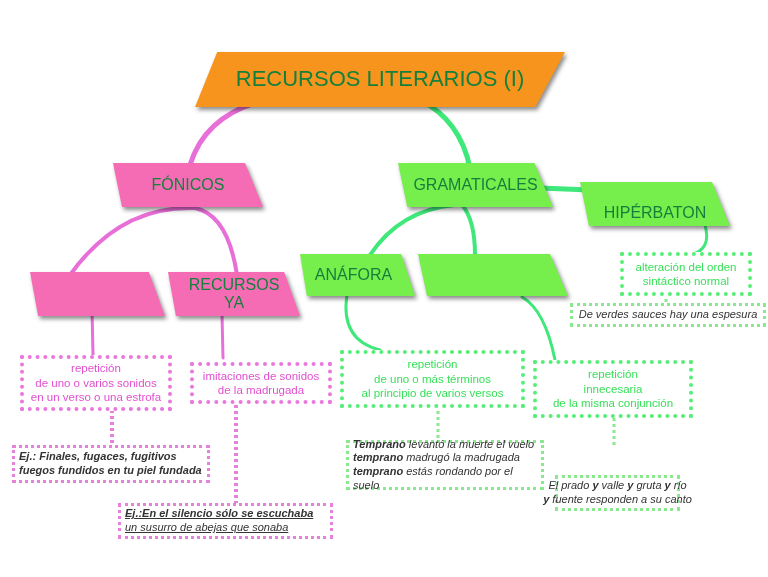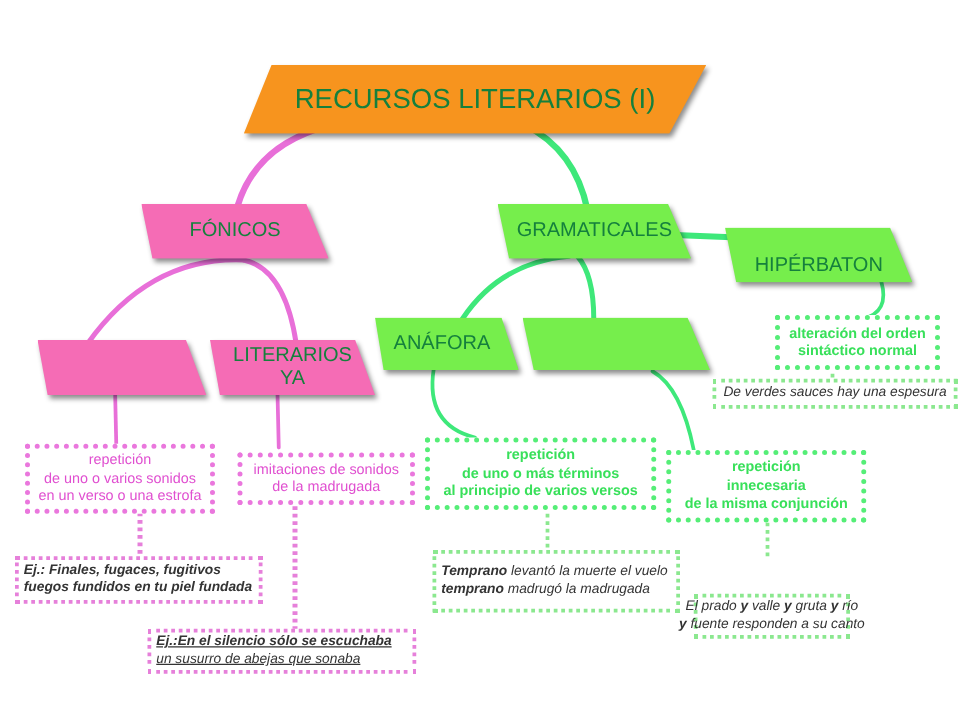--- a/index.html
+++ b/index.html
@@ -25,21 +25,21 @@
     .node.green .shape { background: #76ee4c; }
     .root { font-size: 22px; }
     .lvl1 { font-size: 16px; }
     .box {
       position: absolute; z-index: 2; background: #fff;
       text-align: center; font-size: 11.5px; line-height: 1.25;
       display: flex; align-items: center; justify-content: center;
       box-sizing: border-box; padding: 2px 4px;
     }
     .box.pink-def { border: 4px dotted #ea77dd; color: #e04fd0; }
-    .box.green-def { border: 4px dotted #55ee77; color: #38e05a; font-weight: bold; text-align: center; }
+    .box.green-def { border: 4px dotted #55ee77; color: #38e05a; font-weight: normal; text-align: center; }
     .box.pink-ex { border: 3px dotted #e680da; color: #333; font-style: italic; text-align: left; justify-content: flex-start; font-size: 11px; }
     .box.green-ex { border: 3px dotted #8be88f; color: #333; font-style: italic; font-size: 11px; }
     .box.green-ex.left { text-align: left; justify-content: flex-start; margin-left: 13px; }
     .ex-line b { font-weight: bold; }
     .bold { font-weight: bold; }
   </style>
 </head>
 <body>
 
 <svg id="links" data-name="connector-lines" viewBox="0 0 768 577">
@@ -98,21 +98,21 @@
   <span class="label" style="padding-top:18px" data-name="hiperbaton-label">HIPÉRBATON</span>
 </div>
 
 <div class="node pink lvl1" data-name="node-aliteracion" style="left:30px; top:272px; width:135px; height:44px;">
   <div class="shape"></div>
 </div>
 
 <div class="node pink lvl1" data-name="node-onomatopeya" style="left:168px; top:272px; width:132px; height:44px;">
   <div class="shape"></div>
   <span class="label" data-name="onomatopeya-label">
-    <span data-name="onomatopeya-label-line1">LITERARIOS</span><br>
+    <span data-name="onomatopeya-label-line1">RECURSOS</span><br>
     <span data-name="onomatopeya-label-line2">YA</span>
   </span>
 </div>
 
 <div class="node green lvl1" data-name="node-anafora" style="left:300px; top:254px; width:115px; height:42px;">
   <div class="shape"></div>
   <span class="label" style="padding-right:8px" data-name="anafora-label">ANÁFORA</span>
 </div>
 
 <div class="node green lvl1" data-name="node-polisindeton" style="left:418px; top:254px; width:150px; height:42px;">
@@ -175,20 +175,23 @@
   </div>
 </div>
 
 <div class="box green-ex left" data-name="example-anafora" style="left:333px; top:440px; width:198px; height:50px;">
   <div>
     <div class="ex-line" data-name="example-line">
       <b data-name="repeated-word">Temprano</b><span data-name="example-line-rest"> levantó la muerte el vuelo</span>
     </div>
     <div class="ex-line" data-name="example-line">
       <b data-name="repeated-word">temprano</b><span data-name="example-line-rest"> madrugó la madrugada</span>
+    </div>
+    <div class="ex-line" data-name="example-line">
+      <b data-name="repeated-word">temprano</b><span data-name="example-line-rest"> estás rondando por el suelo</span>
     </div>
   </div>
 </div>
 
 <div class="box green-ex" data-name="example-polisindeton" style="left:555px; top:447px; width:122px; height:36px; width:125px; left:555px; min-width:125px;">
   <div style="white-space:nowrap">
     <div class="ex-line" data-name="example-line">
       <span data-name="example-text">El prado </span><b data-name="conjunction">y</b><span data-name="example-text"> valle </span><b data-name="conjunction">y</b><span data-name="example-text"> gruta </span><b data-name="conjunction">y</b><span data-name="example-text"> río</span>
     </div>
     <div class="ex-line" data-name="example-line">

